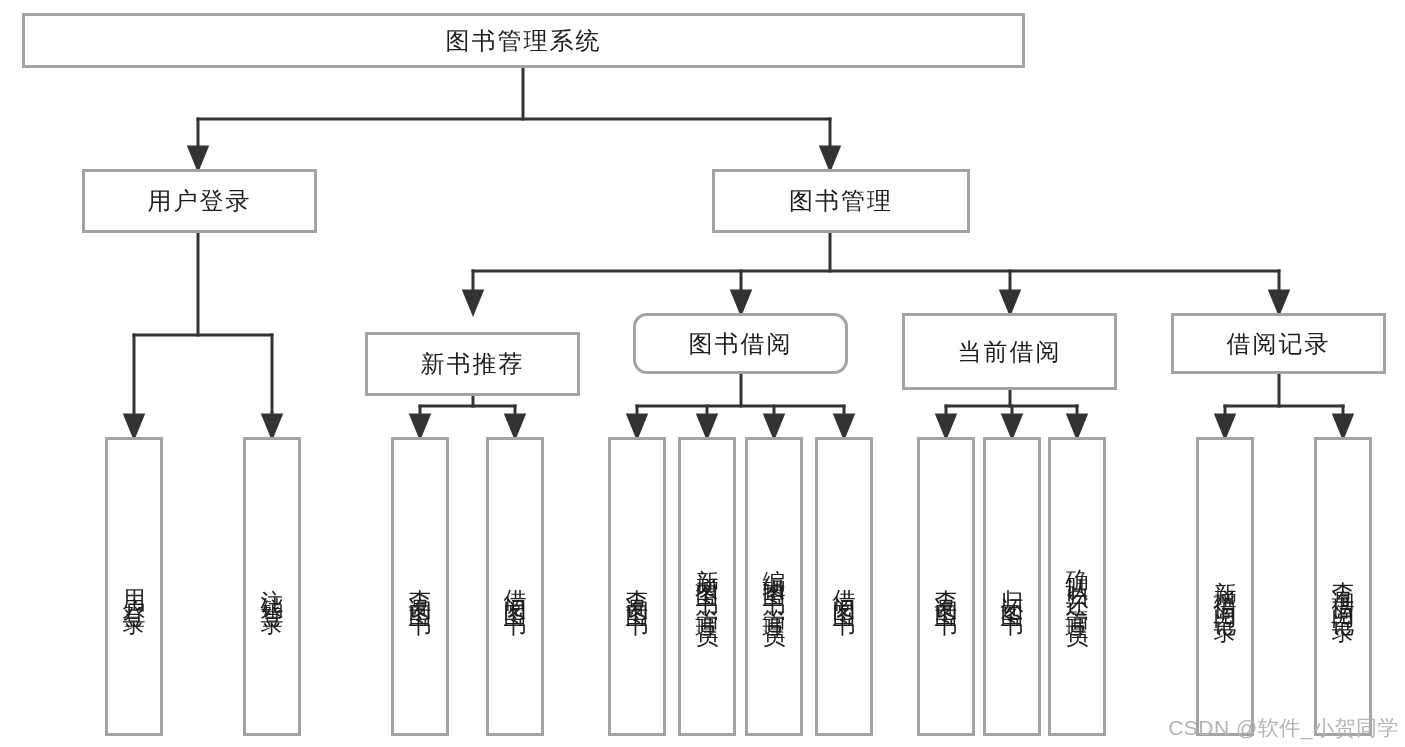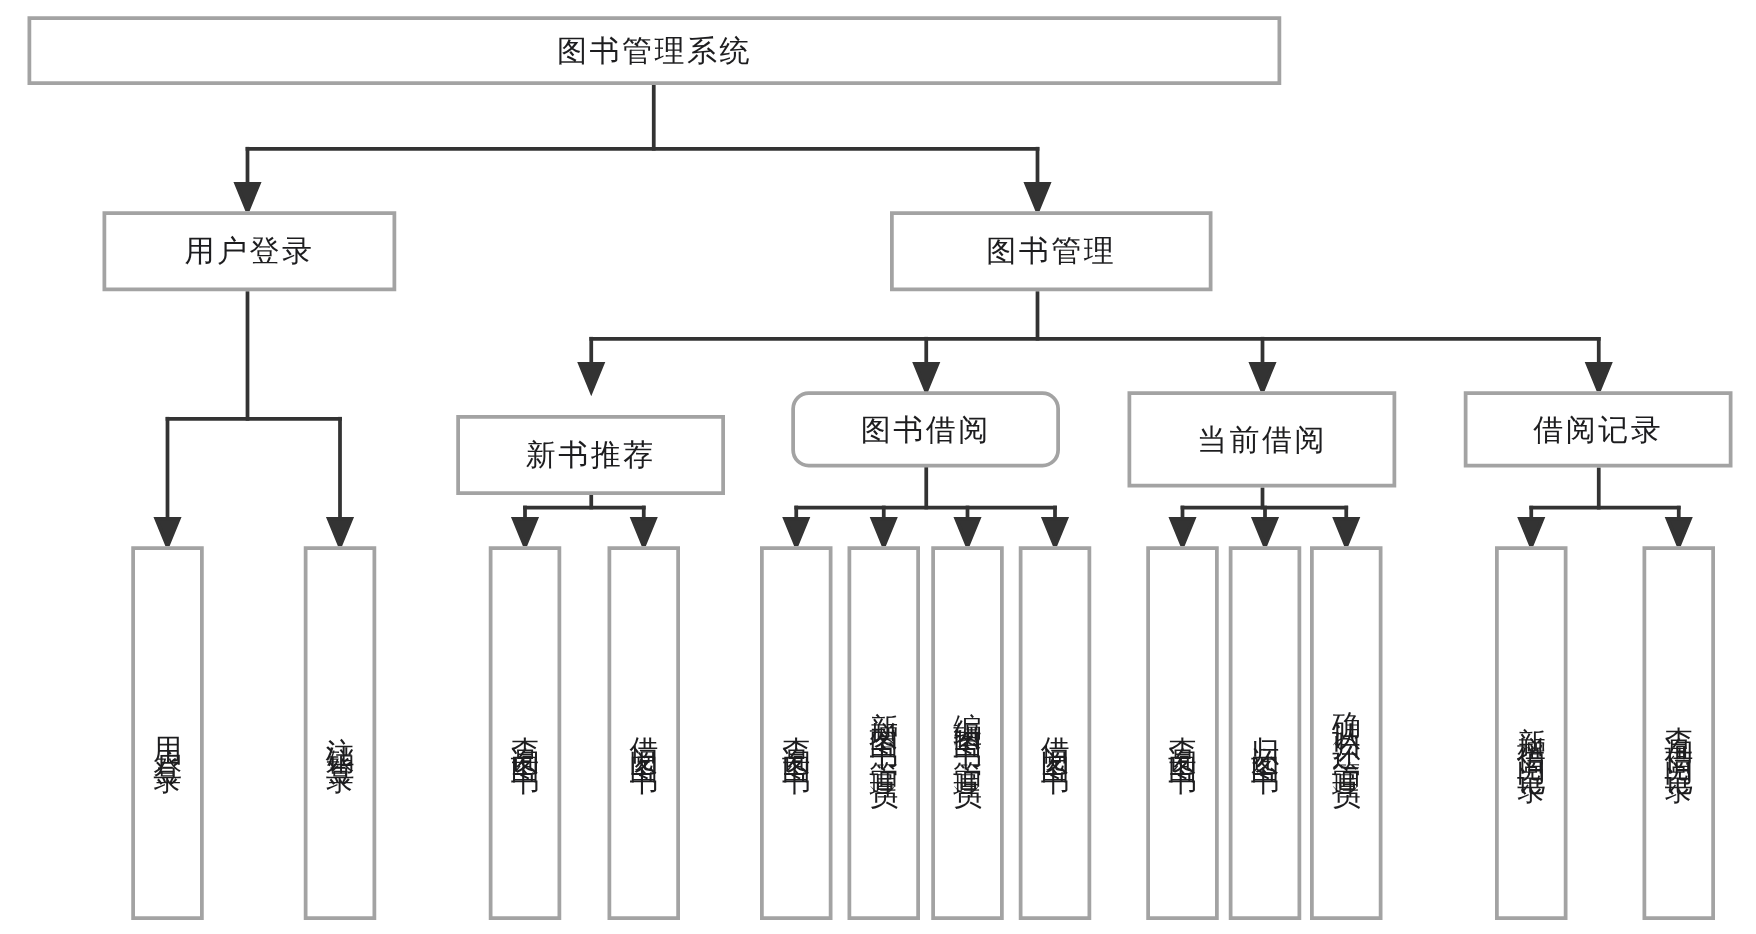--- a/index.html
+++ b/index.html
@@ -152,14 +152,15 @@
   <div class="box v-box" style="left:745px; top:437px; width:58px; height:299px;">编辑图书（管理员）</div>
   <div class="box v-box" style="left:815px; top:437px; width:58px; height:299px;">借阅图书</div>
 
   <div class="box v-box" style="left:917px; top:437px; width:58px; height:299px;">查询图书</div>
   <div class="box v-box" style="left:983px; top:437px; width:58px; height:299px;">归还图书</div>
   <div class="box v-box" style="left:1048px; top:437px; width:58px; height:299px;">确认归还（管理员）</div>
 
   <div class="box v-box" style="left:1196px; top:437px; width:58px; height:299px;">新增借阅记录</div>
   <div class="box v-box" style="left:1314px; top:437px; width:58px; height:299px;">查询借阅记录</div>
 
+  <div class="watermark">CSDN @软件_小贺同学</div>
 
 </div>
 
 </body></html>

